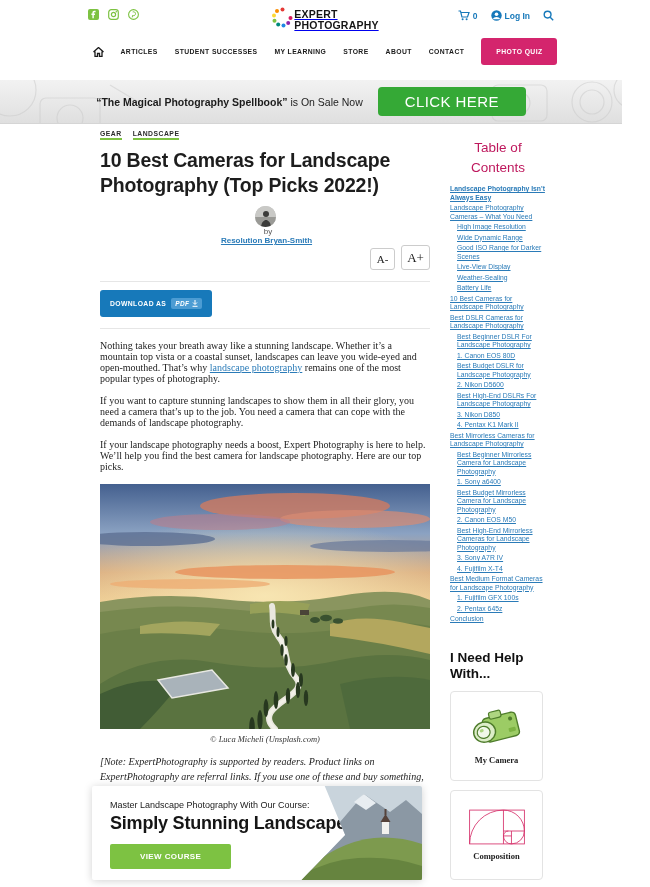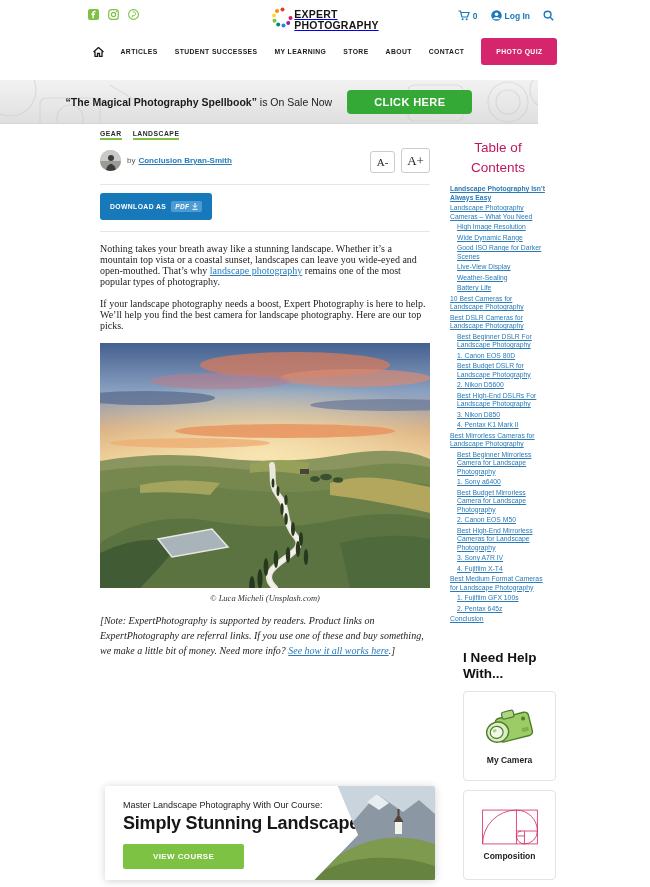--- a/index.html
+++ b/index.html
@@ -15,35 +15,35 @@
   .social a { display:flex; }
   .logo { position:absolute; left:0; right:0; top:6px; display:flex; justify-content:center; align-items:center; }
   .logo-text { font-weight:bold; font-size:10.5px; line-height:11px; letter-spacing:0.2px; color:#151515; }
   .account { position:absolute; right:96px; top:10px; display:flex; gap:13px; align-items:center; color:#1779ba; font-size:8.5px; font-weight:bold; }
   .account .item { display:flex; align-items:center; gap:3px; cursor:pointer; }
   .nav { position:absolute; left:0; right:0; top:38px; display:flex; justify-content:center; align-items:center; gap:17px; }
   .nav a.nav-item { font-size:6.8px; font-weight:bold; letter-spacing:0.4px; color:#1a1a1a; text-decoration:none; }
   .btn-quiz { background:#d4256d; color:#fff; font-size:6.8px; font-weight:bold; letter-spacing:0.4px; padding:10px 15px; border:none; border-radius:3px; cursor:pointer; }
   
   .banner {
-    position:absolute; top:80px; left:0; width:538px; height:44px;
+    position:absolute; top:80px; left:0; width:622px; height:44px;
     background:linear-gradient(#f2f2f2,#dfdfdf);
     display:flex; justify-content:center; align-items:center; gap:15px;
     border-bottom:1px solid #d5d5d5; overflow:hidden;
   }
   .banner-text { font-size:10.5px; color:#1c1c1c; position:relative; z-index:1; }
   .banner-text b { font-weight:bold; }
-  .btn-clickhere { background:#35a936; color:#fff; font-size:11px; font-weight:bold; letter-spacing:0.4px; padding:6px 27px; border:none; border-radius:4px; cursor:pointer; position:relative; z-index:1; }
+  .btn-clickhere { background:#35a936; color:#fff; font-size:15px; font-weight:normal; letter-spacing:0.4px; padding:6px 27px; border:none; border-radius:4px; cursor:pointer; position:relative; z-index:1; }
   .banner svg.sketch { position:absolute; top:0; opacity:0.5; }
   
   .main { position:absolute; left:100px; top:130px; width:330px; }
   .cats { display:flex; gap:11px; }
   .cat { font-size:6.8px; font-weight:bold; letter-spacing:0.5px; color:#2b2b2b; text-decoration:none; border-bottom:2px solid #7dc242; padding-bottom:1px; }
   h1.title { margin-top:8px; font-size:19.5px; line-height:25px; font-weight:bold; letter-spacing:-0.2px; color:#1d1d1d; }
-  .byline-row { margin-top:8px; display:flex; align-items:center; }
+  .byline-row { margin-top:8px; display:flex; align-items:center;flex-direction:column; }
   .avatar { width:21px; height:21px; border-radius:50%; overflow:hidden; background:#b9b9b9; flex:0 0 auto; }
   .by { font-size:8px; color:#555; margin-left:6px; }
   .author { font-size:8px; font-weight:bold; color:#2a7bb8; text-decoration:underline; margin-left:3px; }
   .font-btns { margin-left:auto; display:flex; gap:6px; align-items:flex-end; }
   .fbtn { font-family:"Liberation Serif", serif; background:#fff; border:1px solid #ccc; border-radius:3px; color:#222; cursor:pointer; }
   .fbtn.small { font-size:11px; width:25px; height:22px; }
   .fbtn.big { font-size:13px; width:29px; height:25px; }
   .rule { border:none; border-top:1px solid #e6e6e6; margin-top:11px; }
   .btn-download { margin-top:8px; display:inline-flex; align-items:center; gap:5px; background:#1779ba; color:#fff; border:none; border-radius:3px; font-size:6.8px; font-weight:bold; letter-spacing:0.4px; padding:8px 10px; cursor:pointer; }
   .pdf-badge { background:#4c9cd3; border-radius:2px; padding:2px 4px; display:inline-flex; align-items:center; gap:3px; font-size:6.5px; font-style:italic; font-weight:bold; }
@@ -54,35 +54,35 @@
   }
   .related b { color:#1e3b12; }
   .related a { color:#4a8b2c; text-decoration:underline; }
   .body-copy p { font-family:"Liberation Serif", serif; font-size:10px; line-height:11px; color:#1c1c1c; margin-top:11px; }
   .body-copy a { color:#2a7bb8; text-decoration:underline; }
   figure.hero { margin-top:12px; width:330px; height:245px; }
   .caption { margin-top:5px; text-align:center; font-family:Liberation Serif, serif; font-style:italic; font-size:8.5px; color:#333; }
   .note { margin-top:10px; font-family:"Liberation Serif", serif; font-style:italic; font-size:10px; line-height:15px; color:#1c1c1c; }
   .note a { color:#2a7bb8; text-decoration:underline; }
   
-  .promo { position:absolute; left:105px; top:786px; width:330px; height:94px; background:#fff; border-radius:2px; box-shadow:0 1px 8px rgba(0,0,0,0.18); overflow:hidden; }
+  .promo { position:absolute; left:92px; top:786px; width:330px; height:94px; background:#fff; border-radius:2px; box-shadow:0 1px 8px rgba(0,0,0,0.18); overflow:hidden; }
   .promo-kicker { position:absolute; left:18px; top:14px; font-size:9px; color:#222; }
   .promo-title { position:absolute; left:18px; top:27px; font-size:18px; font-weight:bold; color:#161616; letter-spacing:-0.2px; }
   .btn-view { position:absolute; left:18px; top:58px; background:#7dc242; color:#fff; border:none; border-radius:2px; font-size:8px; font-weight:bold; letter-spacing:0.4px; padding:8px 30px; cursor:pointer; }
   .promo-img { position:absolute; right:0; top:0; width:128px; height:94px; clip-path:polygon(24% 0, 100% 0, 100% 100%, 6% 100%, 40% 52%); }
   
   .sidebar { position:absolute; left:450px; top:138px; width:96px; }
   .toc-title { font-size:13.5px; font-weight:normal; color:#be185d; text-align:center; line-height:20px; }
   .toc-list { margin-top:7px; height:465px; overflow:hidden; display:block; }
   .toc-link { display:block; font-size:6.8px; line-height:8.5px; margin-bottom:2px; color:#2a7bb8; text-decoration:underline; }
   .toc-link.lvl1 { padding-left:7px; }
   .toc-link.bold { font-weight:bold; }
-  .help-block { position:absolute; left:13px; top:512px; width:96px; }
+  .help-block { position:absolute; left:0; top:512px; width:96px; }
   .help-title { font-size:13.5px; font-weight:bold; color:#111; line-height:16px; }
-  .help-card { margin-top:9px; width:93px; height:90px; background:#fff; border:1px solid #e3e3e3; border-radius:4px; display:flex; flex-direction:column; align-items:center; justify-content:center; gap:6px; cursor:pointer; }
+  .help-card { margin-top:9px; width:93px; height:90px; background:#fff; border:1px solid #e3e3e3; border-radius:4px; display:flex; flex-direction:column; align-items:center; justify-content:center; gap:6px; cursor:pointer;font-family:Liberation Serif, serif; }
   .help-label { font-size:8.5px; font-weight:bold; color:#222; }
 </style>
 </head>
 <body>
 
 <div id="page">
 
   <div class="header">
     <div class="social">
       <a href="#" title="Facebook">
@@ -189,32 +189,33 @@
     <span class="banner-text"><b>“The Magical Photography Spellbook”</b><span> is On Sale Now</span></span>
     <button class="btn-clickhere">CLICK HERE</button>
   </div>
 
   <div class="main">
     <div class="cats" id="cats">
         <a class="cat" href="#">GEAR</a>
         <a class="cat" href="#">LANDSCAPE</a>
       </div>
 
+    <h1 class="title">10 Best Cameras for Landscape Photography (Top Picks 2022!)</h1>
 
     <div class="byline-row">
       <span class="avatar">
         <svg width="21" height="21" viewBox="0 0 21 21">
             <rect width="21" height="21" fill="#c9c9c6"></rect>
             <rect y="11" width="21" height="10" fill="#9a9a96"></rect>
             <circle cx="11" cy="8" r="3" fill="#3c3c3a"></circle>
             <path d="M6 21c.5-5 3-7 5-7s4.5 2 5 7z" fill="#3c3c3a"></path>
           </svg>
       </span>
       <span class="by">by</span>
-      <a href="#" class="author">Conclusion Bryan-Smith</a>
+      <a href="#" class="author">Resolution Bryan-Smith</a>
       <span class="font-btns">
         <button class="fbtn small">A-</button>
         <button class="fbtn big">A+</button>
       </span>
     </div>
 
     <hr class="rule">
 
     <button class="btn-download">
       <span>DOWNLOAD AS</span>
@@ -225,20 +226,21 @@
             <line x1="0.5" y1="6.3" x2="5.5" y2="6.3" stroke="#fff" stroke-width="1"></line>
           </svg>
       </span>
     </button>
 
     <hr class="rule">
 
 
     <div class="body-copy" id="body-copy">
         <p>Nothing takes your breath away like a stunning landscape. Whether it’s a mountain top vista or a coastal sunset, landscapes can leave you wide-eyed and open-mouthed. That’s why <a href="#">landscape photography</a> remains one of the most popular types of photography.</p>
+        <p>If you want to capture stunning landscapes to show them in all their glory, you need a camera that’s up to the job. You need a camera that can cope with the demands of landscape photography.</p>
         <p>If your landscape photography needs a boost, Expert Photography is here to help. We’ll help you find the best camera for landscape photography. Here are our top picks.</p>
       </div>
 
     <figure class="hero">
       <svg width="330" height="245" viewBox="0 0 330 245" preserveAspectRatio="none">
         <defs>
           <linearGradient id="sky" x1="0" y1="0" x2="0" y2="1">
             <stop offset="0" stop-color="#44608f"></stop>
             <stop offset="0.42" stop-color="#8ba2c2"></stop>
             <stop offset="0.75" stop-color="#d9ab7e"></stop>

